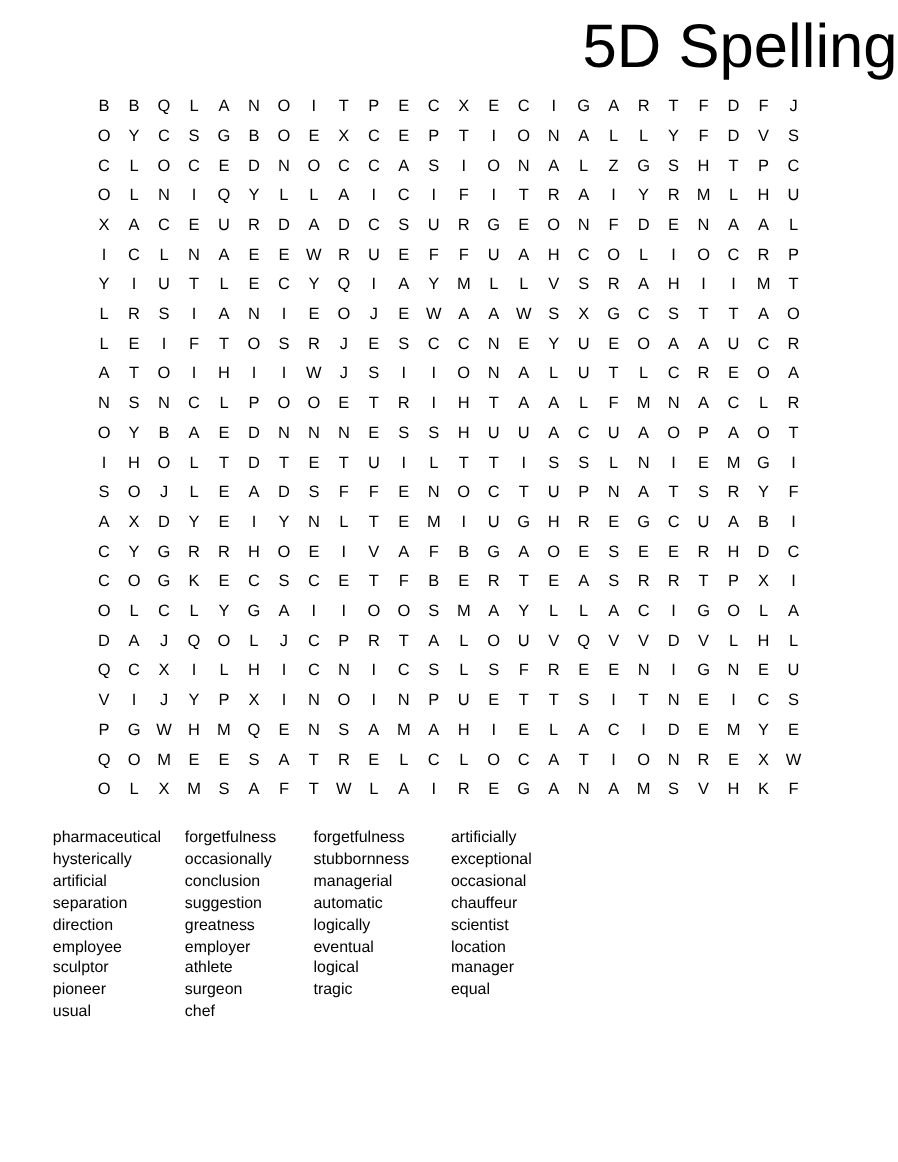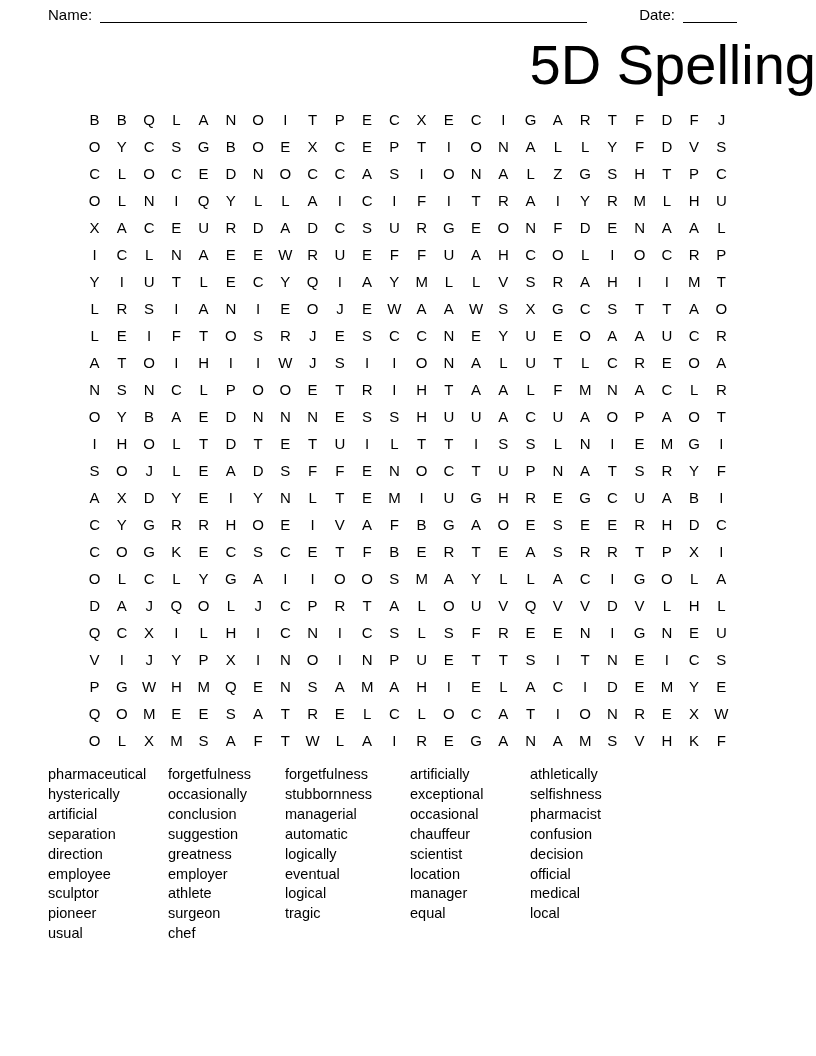--- a/index.html
+++ b/index.html
@@ -53,43 +53,37 @@
   .cell {
     display: flex;
     align-items: center;
     justify-content: center;
     font-size: 15px;
     color: #000;
   }
 
   
   .word-list {
-    margin-top: 11px;
+    margin-top: 21px;
     padding-left: 48px;
     display: grid;
     grid-template-columns: 120px 117px 125px 120px 122px auto;
   }
   .word-col { }
   .word {
     font-size: 14.5px;
     line-height: 19.9px;
     white-space: nowrap;
   }
 </style>
 </head>
 <body>
 
 <div class="page">
 
-  <div class="header">
-    <span class="hlabel">Name:</span>
-    <span class="fill-line name-line"></span>
-    <span class="hlabel date-label">Date:</span>
-    <span class="fill-line date-line"></span>
-  </div>
 
   <h1 class="title">5D Spelling</h1>
 
   <div class="grid">
       <span class="cell">B</span>
       <span class="cell">B</span>
       <span class="cell">Q</span>
       <span class="cell">L</span>
       <span class="cell">A</span>
       <span class="cell">N</span>
@@ -701,25 +695,15 @@
       <div class="word-col">
         <div class="word">artificially</div>
         <div class="word">exceptional</div>
         <div class="word">occasional</div>
         <div class="word">chauffeur</div>
         <div class="word">scientist</div>
         <div class="word">location</div>
         <div class="word">manager</div>
         <div class="word">equal</div>
       </div>
-      <div class="word-col">
-        <div class="word">athletically</div>
-        <div class="word">selfishness</div>
-        <div class="word">pharmacist</div>
-        <div class="word">confusion</div>
-        <div class="word">decision</div>
-        <div class="word">official</div>
-        <div class="word">medical</div>
-        <div class="word">local</div>
-      </div>
     </div>
 
 </div>
 
 </body></html>

